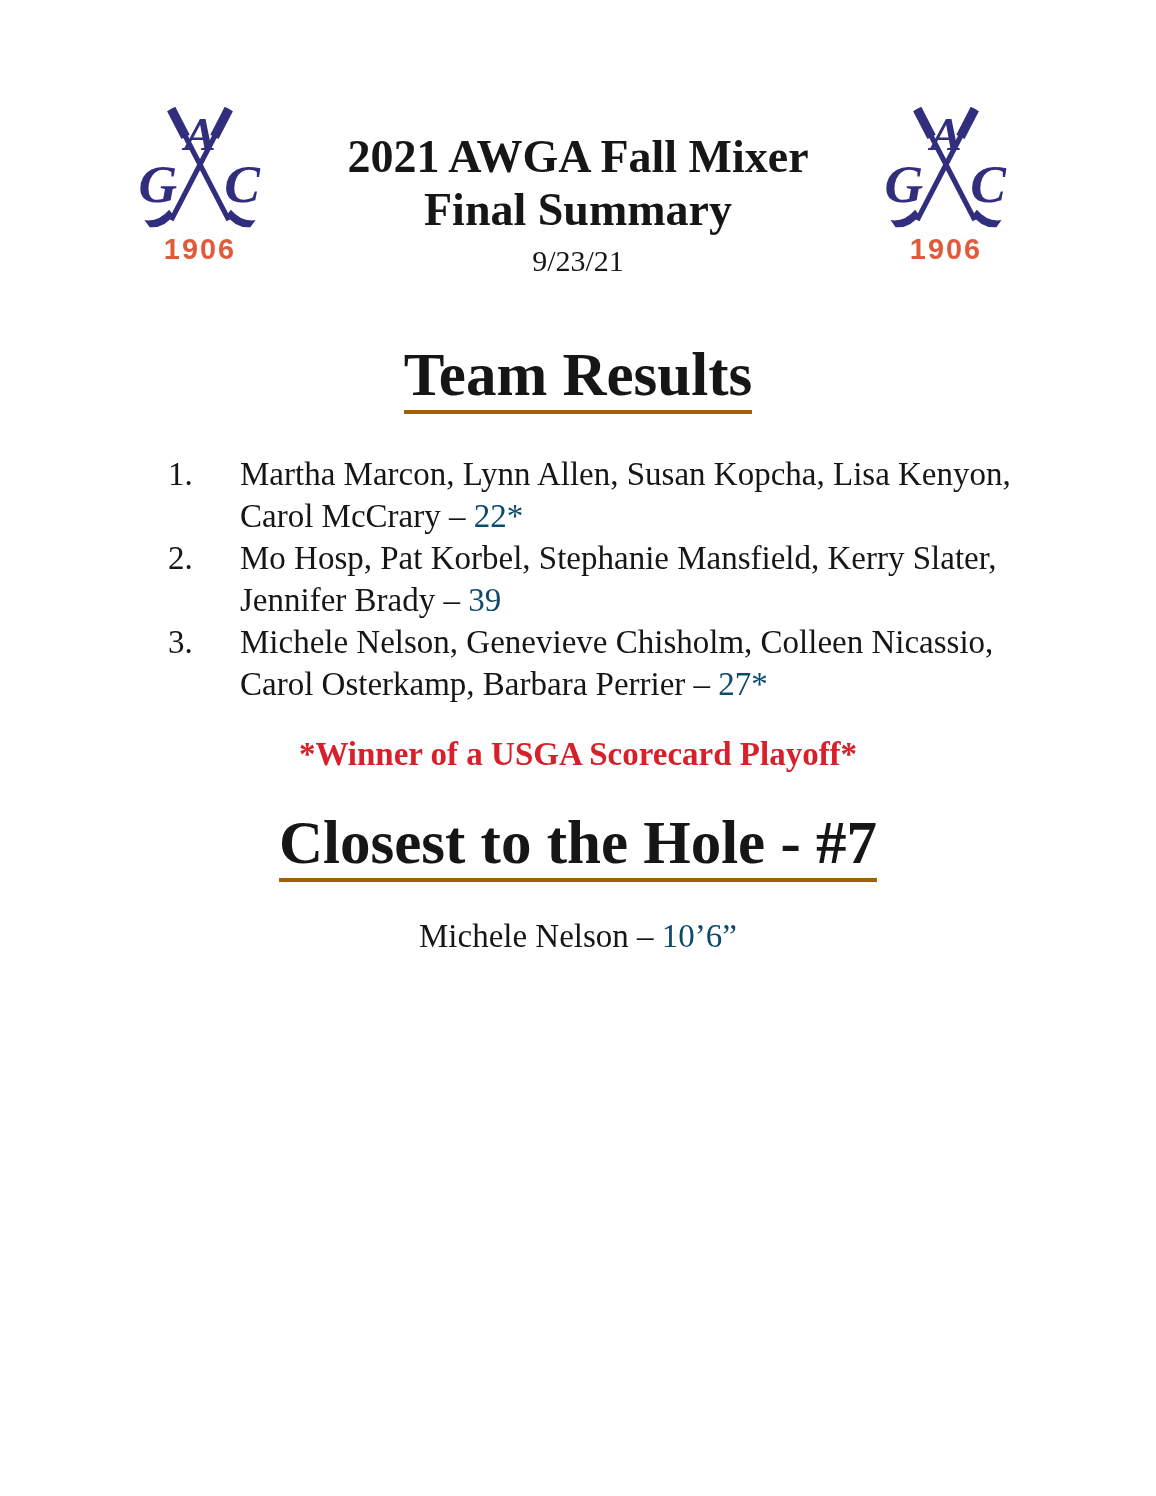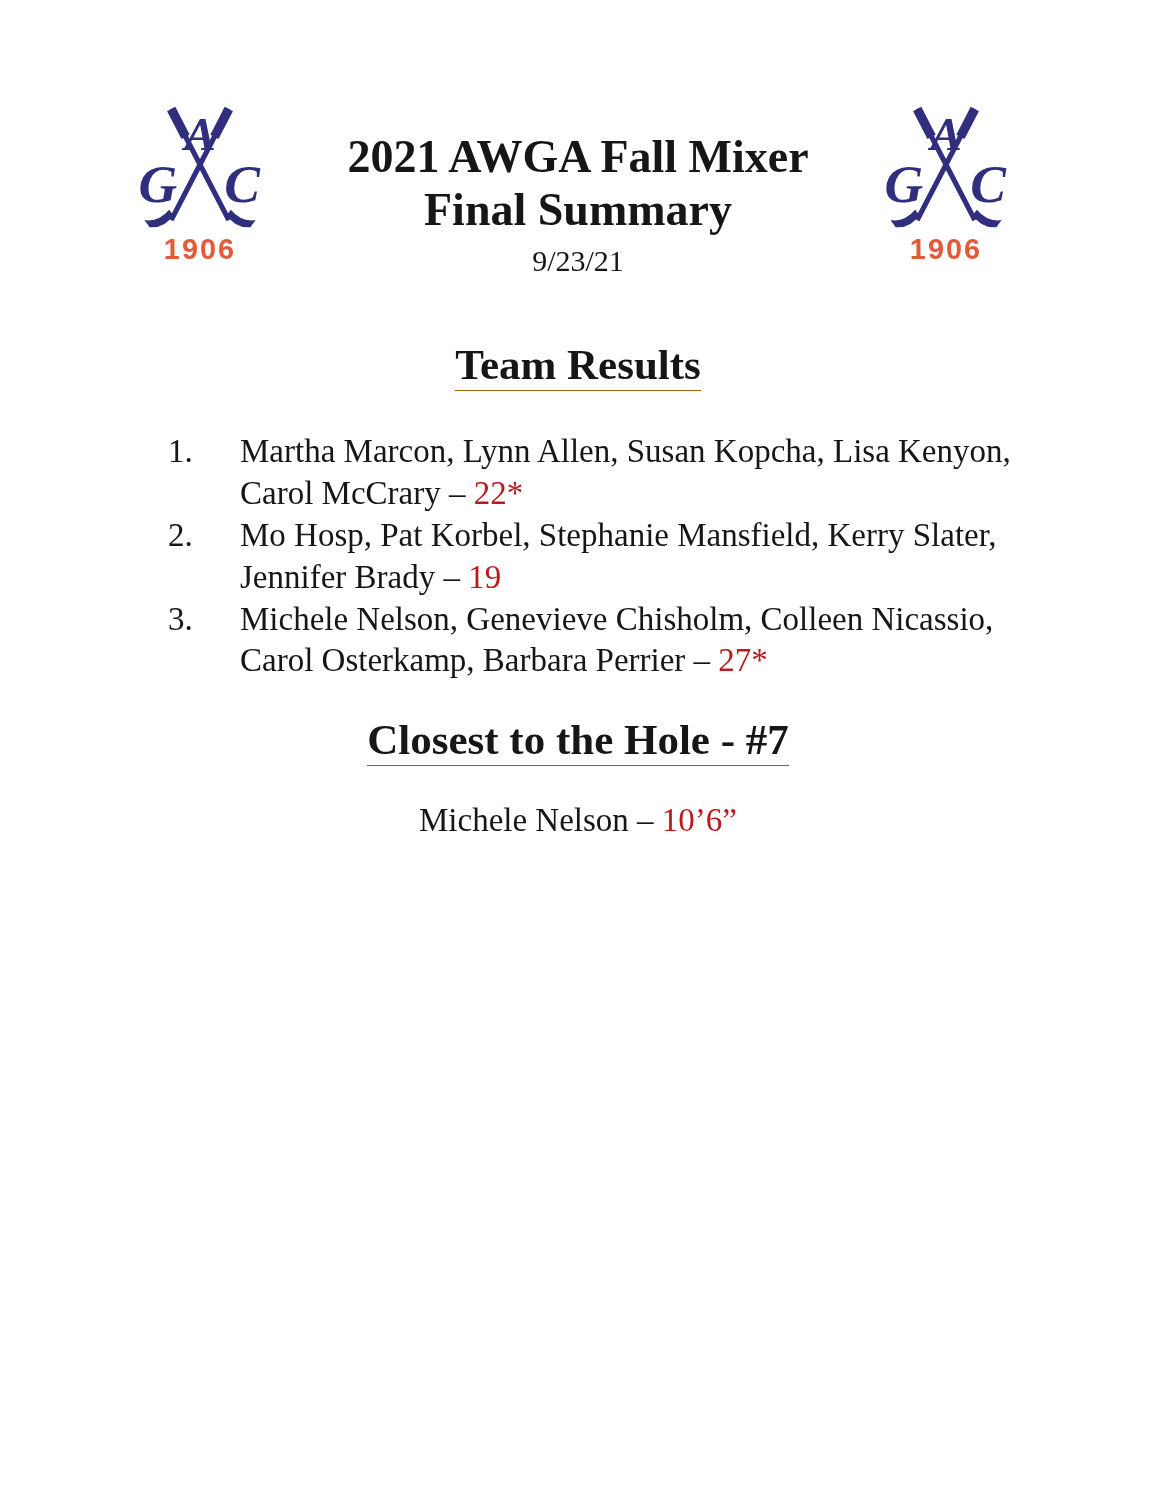--- a/index.html
+++ b/index.html
@@ -57,39 +57,39 @@
   }
   
   .section-heading {
     text-align: center;
     margin: 0;
   }
   .team-heading { margin-top: 62px; }
   .closest-heading { margin-top: 34px; }
   .section-heading .heading-text {
     display: inline-block;
-    font-size: 43px;
+    font-size: 61px;
     font-weight: bold;
     line-height: 1.12;
-    border-bottom: 1px solid #a16207;
+    border-bottom: 4px solid #a16207;
     padding-bottom: 1px;
   }
   
   .results-list {
     margin: 40px 0 0 168px;
     width: 866px;
   }
   .result-row {
     display: grid;
     grid-template-columns: 72px 1fr;
     font-size: 33px;
     line-height: 1.27;
   }
   .result-number { text-align: left; }
-  .score-red { color: #b91c1c; text-align: center; }
+  .score-red { color: #0c4a6e; text-align: center; }
   
   .playoff-note {
     margin-top: 30px;
     text-align: center;
     font-size: 33px;
     font-weight: bold;
     color: #d8202a;
     line-height: 1.2;
   }
   
@@ -157,33 +157,34 @@
         <span>Martha Marcon, Lynn Allen, Susan Kopcha, Lisa Kenyon, Carol McCrary</span>
         <span>–</span>
         <span class="score-red">22*</span>
       </span>
     </div>
     <div class="result-row">
       <span class="result-number">2.</span>
       <span class="result-content">
         <span>Mo Hosp, Pat Korbel, Stephanie Mansfield, Kerry Slater, Jennifer Brady</span>
         <span>–</span>
-        <span class="score-red">19</span>
+        <span class="score-red">39</span>
       </span>
     </div>
     <div class="result-row">
       <span class="result-number">3.</span>
       <span class="result-content">
         <span>Michele Nelson, Genevieve Chisholm, Colleen Nicassio, Carol Osterkamp, Barbara Perrier</span>
         <span>–</span>
         <span class="score-red">27*</span>
       </span>
     </div>
   </div>
 
+  <div class="playoff-note">*Winner of a USGA Scorecard Playoff*</div>
 
   <h2 class="section-heading closest-heading">
     <span class="heading-text">Closest to the Hole - #7</span>
   </h2>
 
   <div class="winner-line">
     <span>Michele Nelson</span>
     <span>–</span>
     <span class="score-red">10’6”</span>
   </div>

